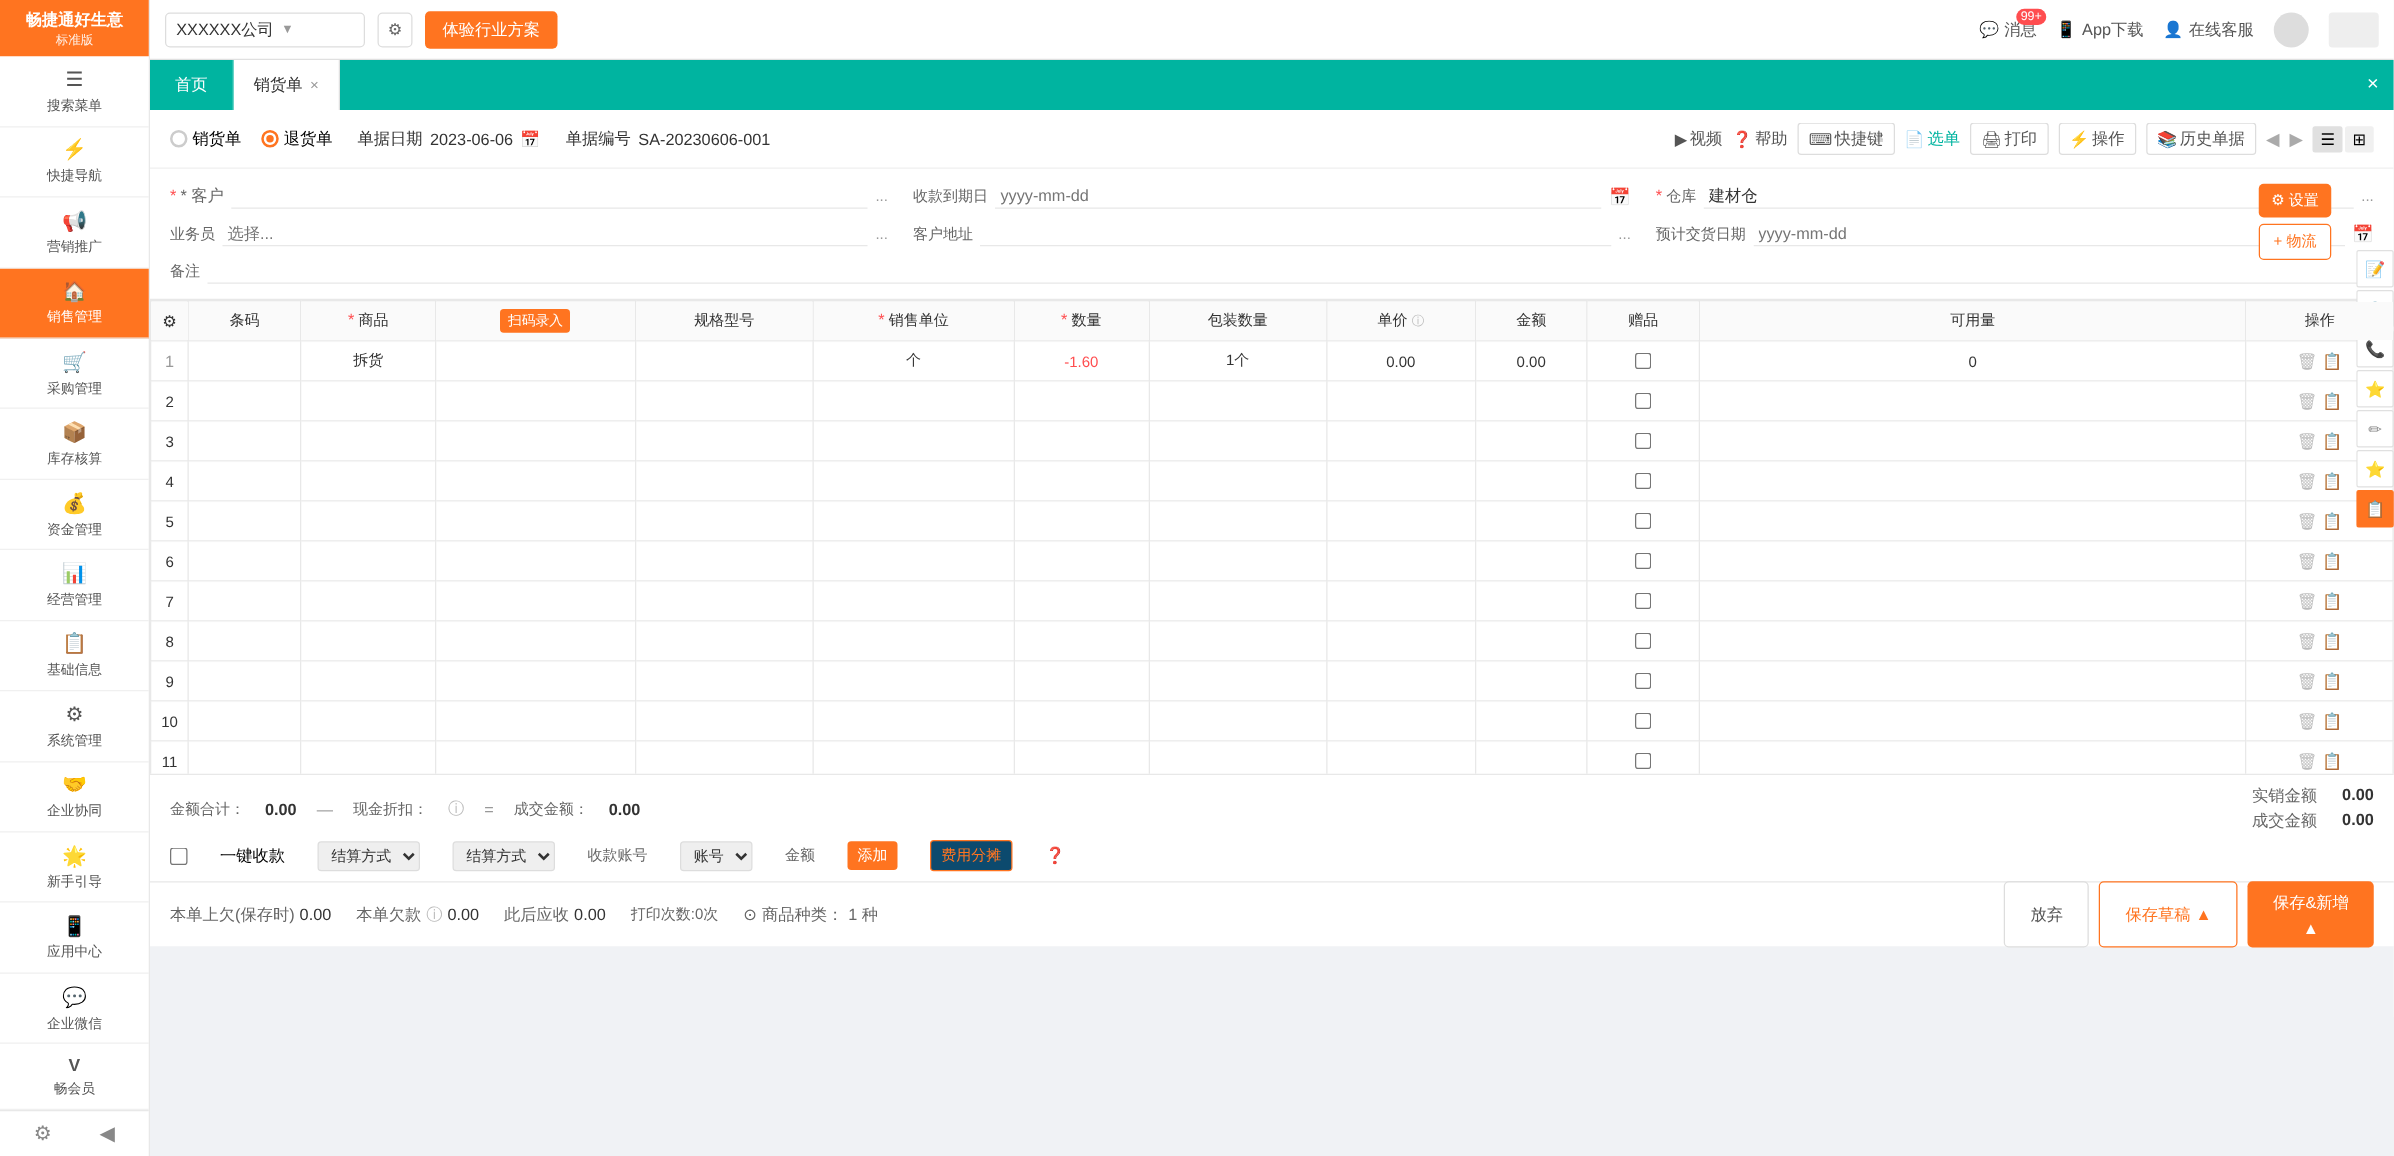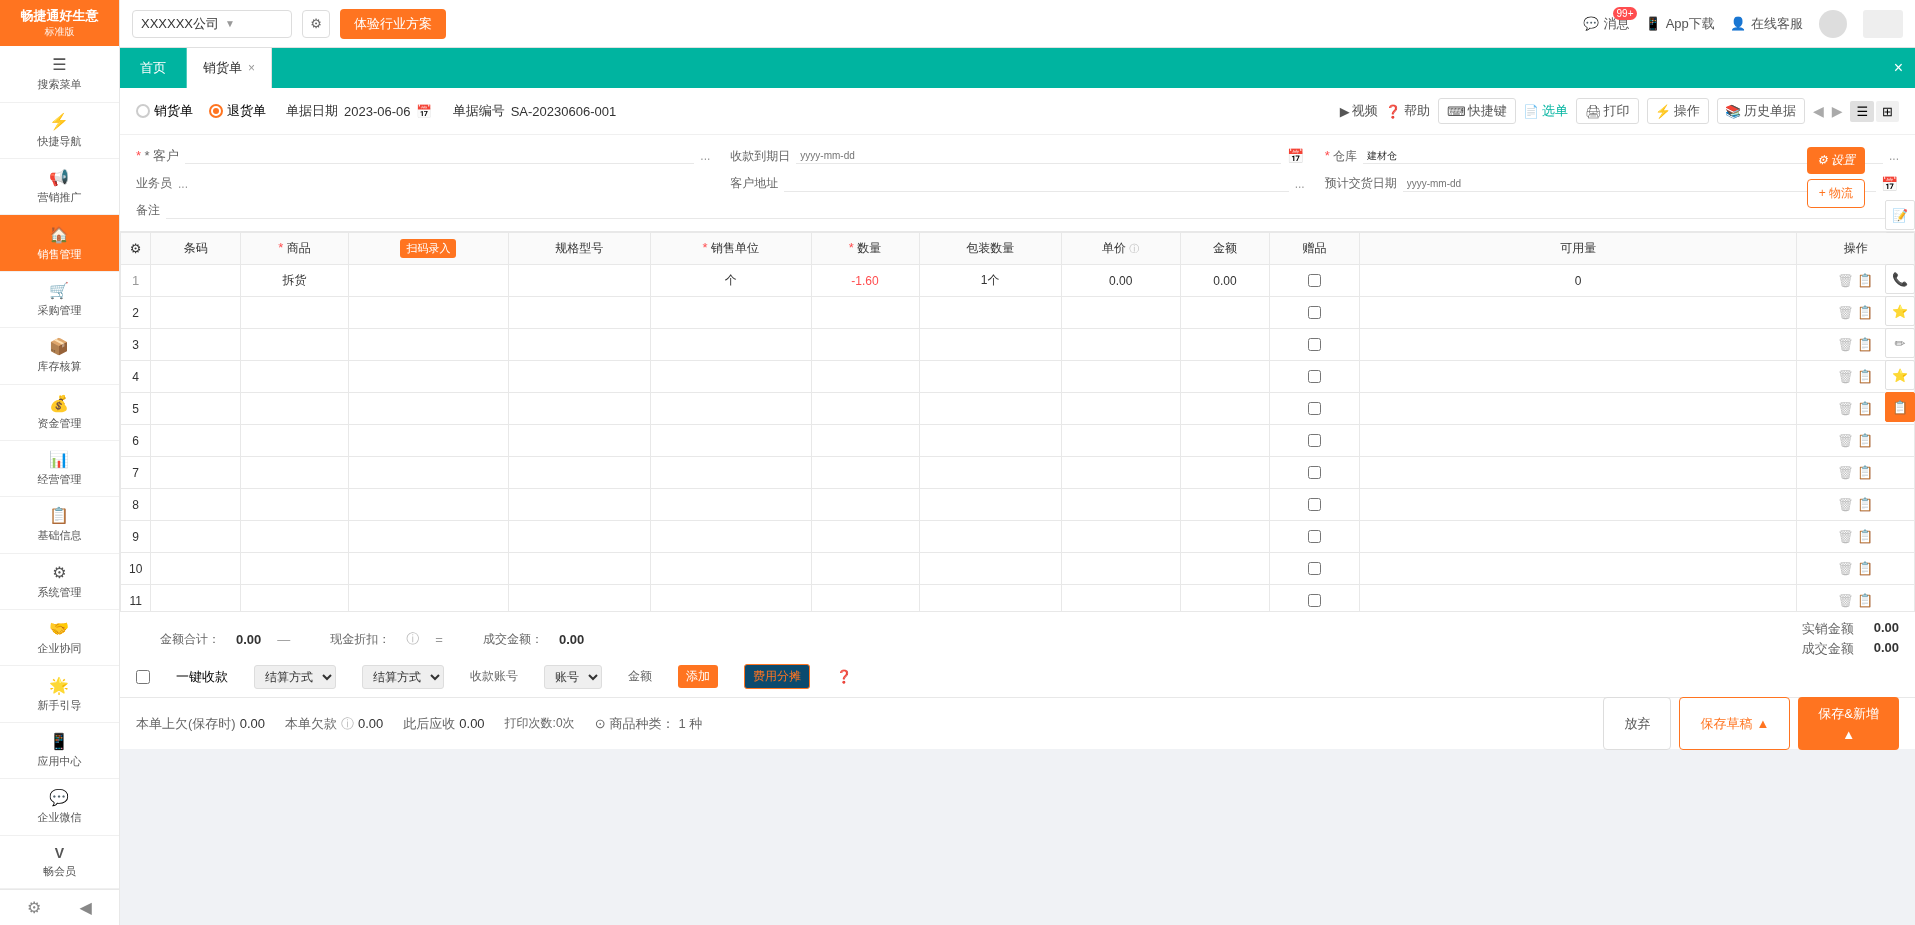--- a/index.html
+++ b/index.html
@@ -118,38 +118,38 @@
     .action-btn-sm {
       background: #fff; border: 1px solid #ddd; border-radius: 3px; padding: 3px 8px;
       cursor: pointer; font-size: 12px; color: #555; display: flex; align-items: center; gap: 2px;
     }
     .nav-arrow { color: #aaa; cursor: pointer; font-size: 14px; }
     .view-toggle { display: flex; gap: 2px; }
     .view-btn { background: #f0f0f0; border: none; padding: 3px 6px; cursor: pointer; border-radius: 2px; }
     .view-btn.active { background: #e0e0e0; }
     .setting-btn {
       background: #ff7420; color: #fff; border: none; border-radius: 4px;
-      padding: 5px 10px; cursor: pointer; font-size: 12px; white-space: nowrap; font-style: italic;
+      padding: 5px 10px; cursor: pointer; font-size: 12px; white-space: nowrap;
     }
     .logistics-btn {
       background: #fff; border: 1px solid #ff7420; color: #ff7420; border-radius: 4px;
       padding: 5px 10px; cursor: pointer; font-size: 12px; white-space: nowrap;
     }
 
     
     .form-fields {
       padding: 12px 16px; display: grid; grid-template-columns: 1fr 1fr 1fr; gap: 10px 20px;
       position: relative;
     }
     .form-row { display: flex; align-items: center; gap: 6px; }
     .field-label { color: #666; white-space: nowrap; font-size: 12px; }
     .field-required { color: #ff4d4f; }
     .field-input {
       flex: 1; border: none; border-bottom: 1px solid #e8e8e8; padding: 2px 4px;
-      color: #333; outline: none; font-size: 10px; background: transparent;
+      color: #333; outline: none; font-size: 13px; background: transparent;
     }
     .field-dots { color: #999; font-size: 12px; cursor: pointer; }
     .field-calendar { color: #00b4a0; cursor: pointer; font-size: 14px; }
     .remarks-row { grid-column: 1 / -1; }
 
     
     .table-container {
       flex: 1; background: #fff; overflow: auto; border-top: 1px solid #e8e8e8;
     }
     .data-table { width: 100%; border-collapse: collapse; }
@@ -171,21 +171,21 @@
     .row-num { color: #999; }
     .op-icons { display: flex; gap: 4px; justify-content: center; }
     .op-icon { color: #bbb; cursor: pointer; font-size: 13px; }
 
     
     .bottom-section {
       background: #fff; border-top: 1px solid #e8e8e8; padding: 8px 16px;
       flex-shrink: 0;
     }
     .total-row { display: flex; align-items: center; gap: 16px; }
-    .total-label { color: #666; font-size: 12px; margin-left: 24px; }
+    .total-label { color: #666; font-size: 12px; }
     .total-val { color: #333; font-weight: bold; font-size: 13px; }
     .minus-sign { color: #999; }
     .equals-sign { color: #999; }
     .payment-row { display: flex; align-items: center; gap: 26px; margin-top: 6px; }
     .checkbox-sm { width: 14px; height: 14px; cursor: pointer; }
     .pay-select { border: 1px solid #ddd; border-radius: 3px; padding: 3px 6px; font-size: 12px; color: #333; }
     .add-btn { background: #ff7420; color: #fff; border: none; border-radius: 3px; padding: 3px 8px; cursor: pointer; font-size: 12px; }
     .fenpai-btn { border: 1px solid #ff7420; color: #ff7420; background: #0c4a6e; border-radius: 3px; padding: 3px 8px; cursor: pointer; font-size: 12px; }
     .question-icon { color: #bbb; cursor: pointer; }
     .rs-row { display: flex; justify-content: space-between; gap: 20px; font-size: 12px; color: #666; }
@@ -438,20 +438,21 @@
           <div class="form-row">
             <span class="field-label">
               <span class="field-required">*</span> 仓库
             </span>
             <input class="field-input" type="text" value="建材仓" style="">
             <span class="field-dots">...</span>
           </div>
 
           <div class="form-row">
             <span class="field-label">业务员</span>
+            <input class="field-input" type="text" placeholder="选择..." style="">
             <span class="field-dots">...</span>
           </div>
           <div class="form-row">
             <span class="field-label">客户地址</span>
             <input class="field-input" type="text" value="" style="">
             <span class="field-dots">...</span>
           </div>
           <div class="form-row">
             <span class="field-label">预计交货日期</span>
             <input class="field-input" type="text" placeholder="yyyy-mm-dd" style="">

